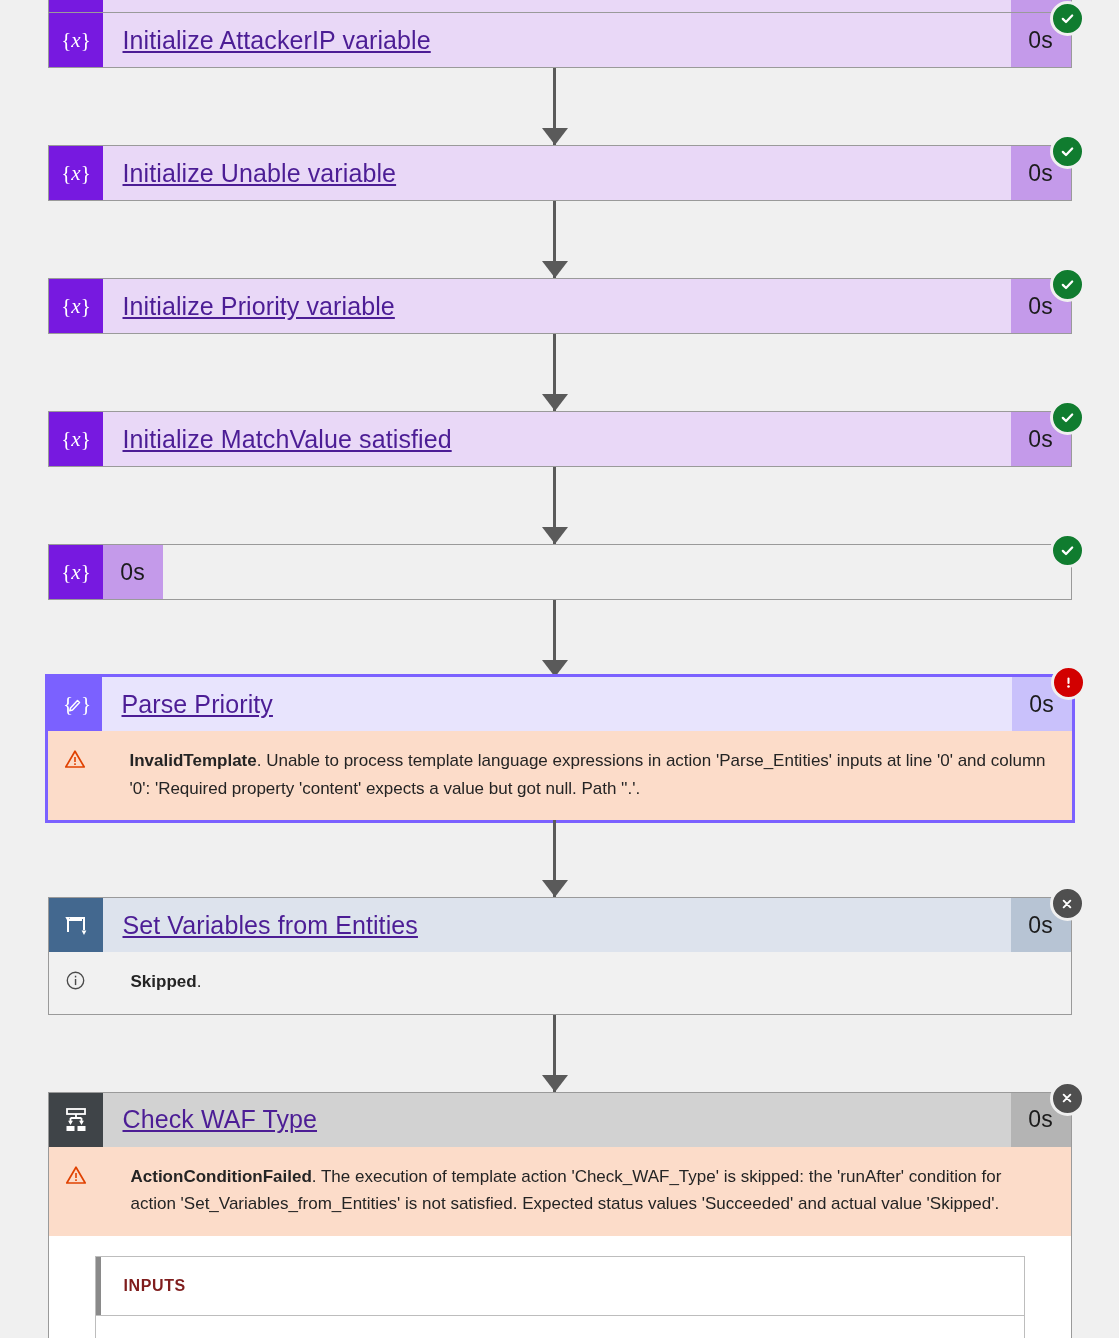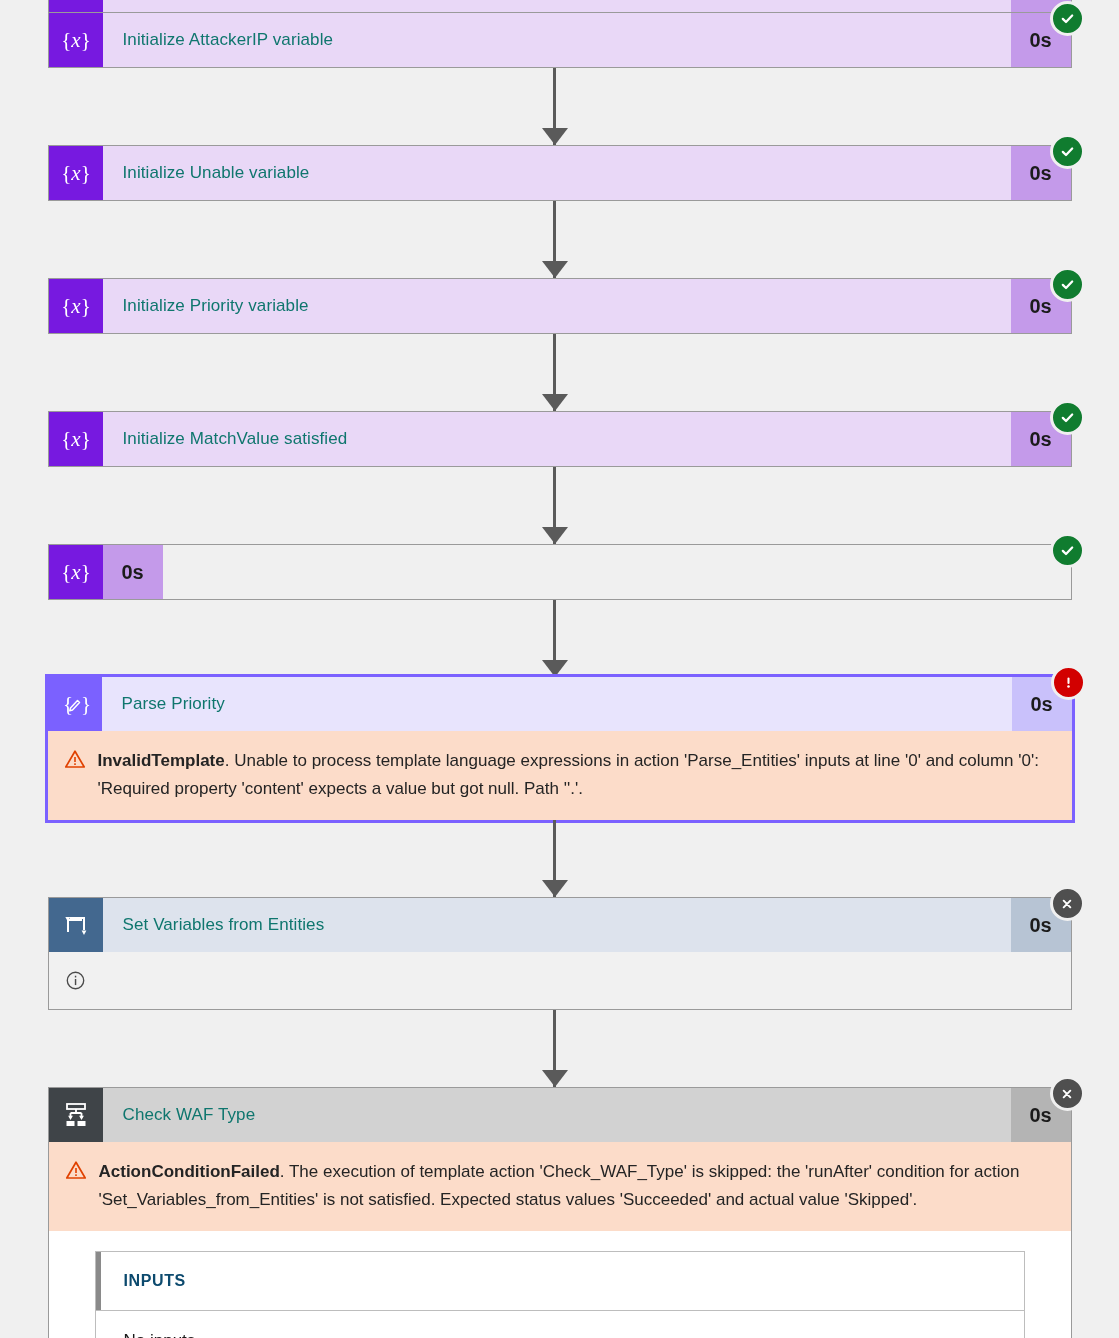--- a/index.html
+++ b/index.html
@@ -76,33 +76,33 @@
     display: flex;
     align-items: center;
     justify-content: center;
   }
   .node-icon svg { display: block; }
   .node-title {
     flex: 1;
     display: flex;
     align-items: center;
     padding-left: 20px;
-    font-size: 17px;
-    color: #0f766e;
+    font-size: 25px;
+    color: #4c1d95;
     letter-spacing: 0.1px;
+    text-decoration: underline;
   }
   .node-duration {
     width: 60px;
     min-width: 60px;
     display: flex;
     align-items: center;
     justify-content: center;
-    font-size: 20px;
+    font-size: 23px;
     color: #1b1b1b;
-    font-weight: bold;
   }
 
   
   .theme-variable .node-icon { background: #7719e0; }
   .theme-variable .node-title { background: #e9d8f7; }
   .theme-variable .node-duration { background: #c49aea; }
 
   
   .theme-parse .node-icon { background: #7b61ff; }
   .theme-parse .node-title { background: #e8e4fd; }
@@ -138,20 +138,21 @@
   .badge svg { display: block; }
 
   
   .msg {
     display: flex;
     align-items: flex-start;
     padding: 16px 18px 18px 16px;
     font-size: 17px;
     line-height: 1.62;
     color: #242424;
+    gap: 32px;
   }
   .msg.error-msg { background: #fcdcc9; }
   .msg.info-msg  { background: #f1f1f1; }
   .msg .msg-icon {
     min-width: 34px;
     padding-top: 2px;
     display: flex;
     justify-content: flex-start;
   }
   .msg .msg-body { flex: 1; padding-right: 6px; }
@@ -165,21 +166,21 @@
   .panel {
     border: 1px solid #bdbdbd;
     background: #ffffff;
   }
   .panel-head {
     position: relative;
     padding: 20px 20px 20px 28px;
     font-size: 16px;
     font-weight: bold;
     letter-spacing: 0.6px;
-    color: #0c4a6e;
+    color: #7f1d1d;
     border-bottom: 1px solid #bdbdbd;
   }
   .panel-head::before {
     content: "";
     position: absolute;
     left: 0; top: 0; bottom: 0;
     width: 5px;
     background: #8a8a8a;
   }
   .panel-body {
@@ -384,20 +385,23 @@
         <div class="node-title">Set Variables from Entities</div>
         <div class="node-duration">0s</div>
       </div>
       <div class="msg info-msg">
         <span class="msg-icon">
           <svg width="21" height="21" viewBox="0 0 22 22">
               <circle cx="11" cy="11" r="8.6" fill="none" stroke="#4a4a4a" stroke-width="1.4"></circle>
               <rect x="10.3" y="9.4" width="1.5" height="6.4" fill="#4a4a4a"></rect>
               <rect x="10.3" y="6" width="1.5" height="1.8" fill="#4a4a4a"></rect>
             </svg>
+        </span>
+        <span class="msg-body">
+          <span class="msg-code">Skipped</span><span>.</span>
         </span>
       </div>
     </div>
   </div>
 
   <div class="connector">
       <div class="line"></div>
       <div class="head"></div>
     </div>
 

